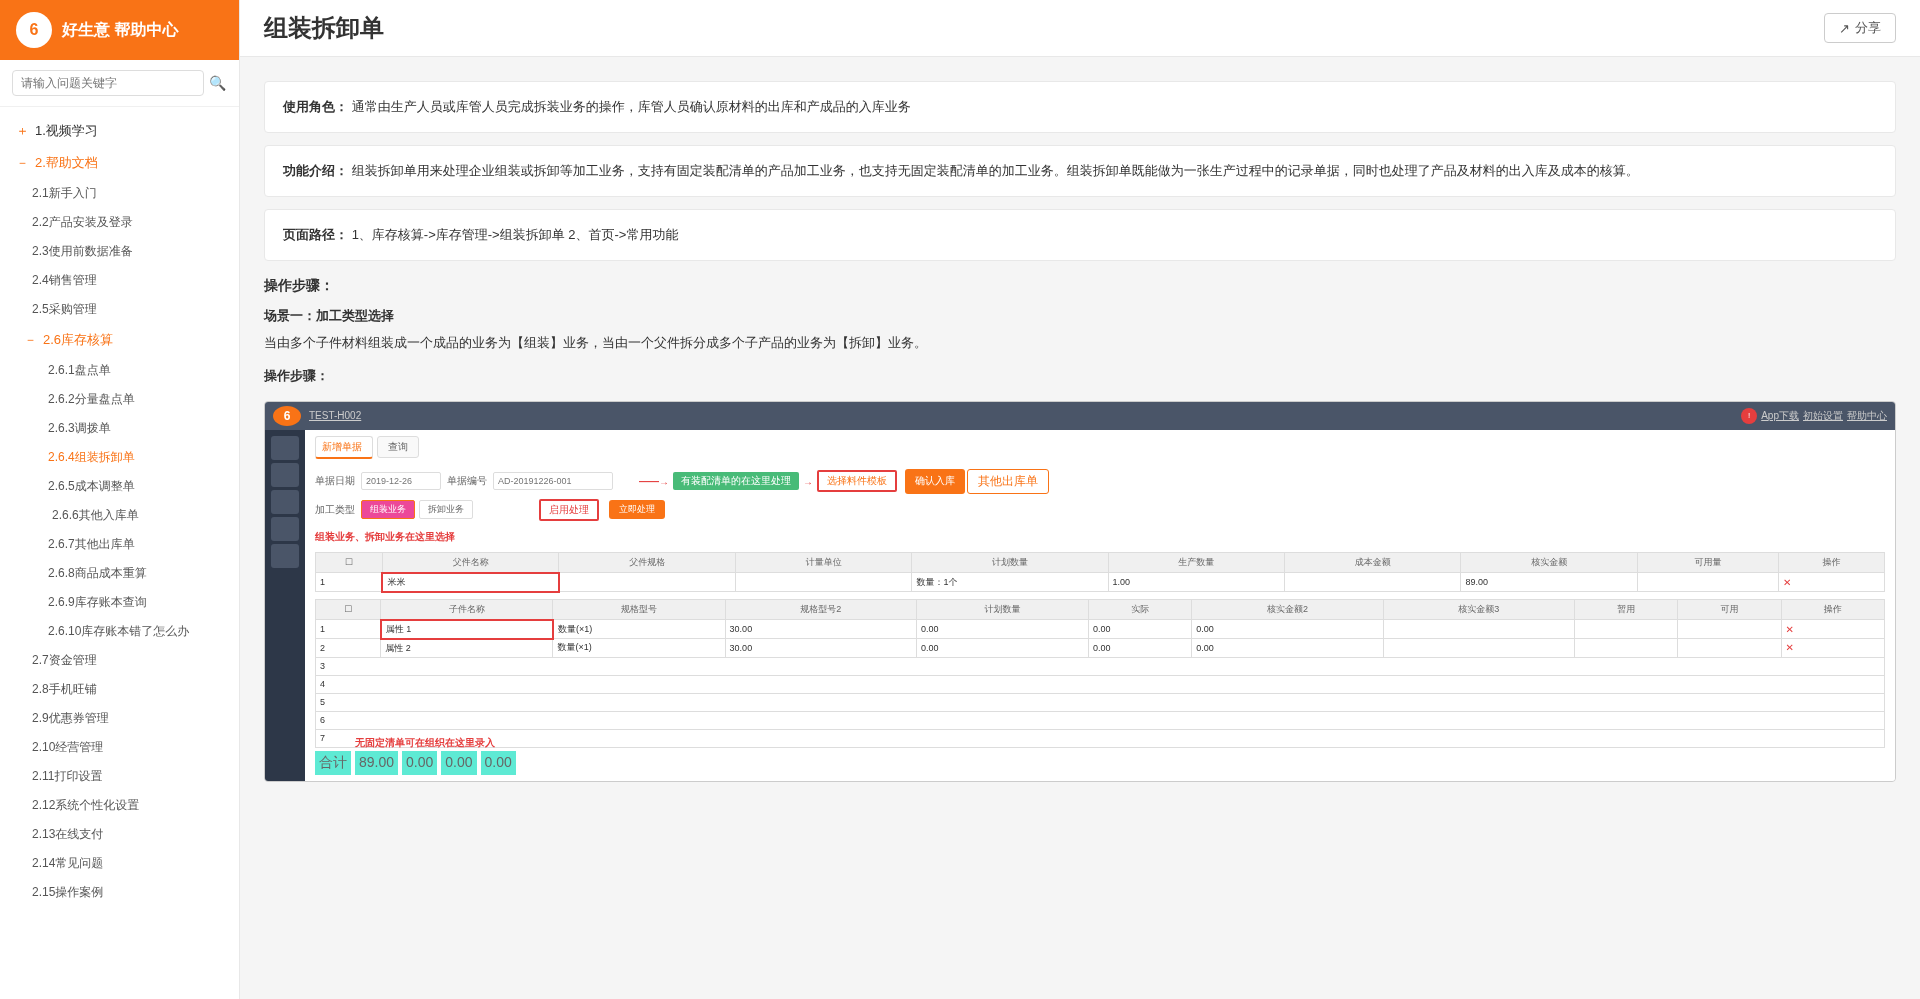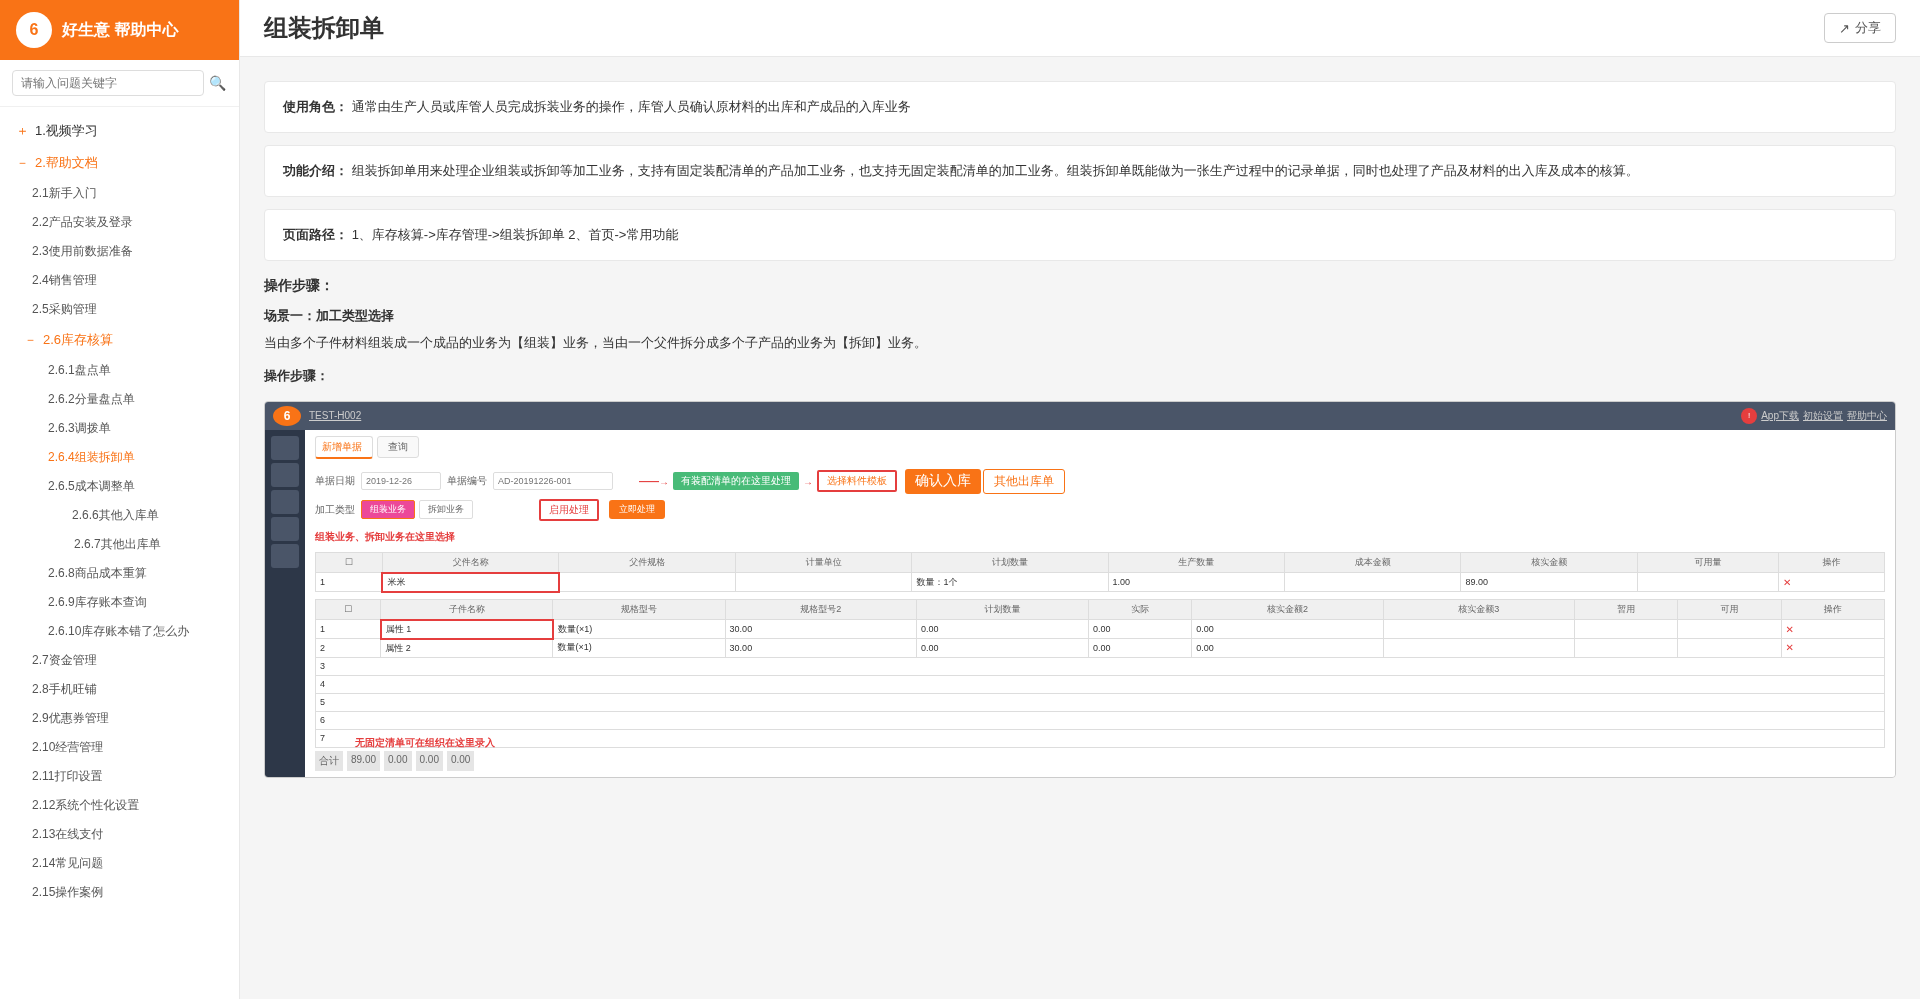--- a/index.html
+++ b/index.html
@@ -262,40 +262,40 @@
       border-radius: 2px;
       display: inline-block;
     }
 
     .ss-action-btn {
       background: #f97316;
       color: #fff;
       border: none;
       border-radius: 3px;
       padding: 3px 10px;
-      font-size: 14px;
+      font-size: 10px;
       cursor: pointer;
     }
 
     .ss-action-btn-outline {
       background: #fff;
       color: #f97316;
       border: 1px solid #f97316;
       border-radius: 3px;
       padding: 3px 10px;
       font-size: 12px;
       cursor: pointer;
     }
 
     .ss-bottom-row {
       display: flex; gap: 4px; margin-top: 3px;
     }
     .ss-sum-row {
-      background: #e5e5e5;
-      font-size: 10px;
+      background: #5eead4;
+      font-size: 14px;
       padding: 3px 4px;
       color: #666;
     }
   </style>
 </head>
 <body>
 
 <div class="sidebar">
   <div class="sidebar-header">
     <div class="logo-circle">
@@ -340,22 +340,22 @@
     <div class="nav-item active" style="padding-left:24px; font-weight:500;">
       <span style="color:#f97316">－</span>
       <span>2.6库存核算</span>
     </div>
 
     <div class="nav-child" style="padding-left:48px;"><span>2.6.1盘点单</span></div>
     <div class="nav-child" style="padding-left:48px;"><span>2.6.2分量盘点单</span></div>
     <div class="nav-child" style="padding-left:48px;"><span>2.6.3调拨单</span></div>
     <div class="nav-child active" style="padding-left:48px; color:#f97316;"><span>2.6.4组装拆卸单</span></div>
     <div class="nav-child" style="padding-left:48px;"><span>2.6.5成本调整单</span></div>
-    <div class="nav-child" style="padding-left:72px;"><span>2.6.6其他入库单</span></div>
-    <div class="nav-child" style="padding-left:48px;margin-left:26px;"><span>2.6.7其他出库单</span></div>
+    <div class="nav-child" style="padding-left:52px;"><span>2.6.6其他入库单</span></div>
+    <div class="nav-child" style="padding-left:48px;"><span>2.6.7其他出库单</span></div>
     <div class="nav-child" style="padding-left:48px;"><span>2.6.8商品成本重算</span></div>
     <div class="nav-child" style="padding-left:48px;"><span>2.6.9库存账本查询</span></div>
     <div class="nav-child" style="padding-left:48px;"><span>2.6.10库存账本错了怎么办</span></div>
 
     <div class="nav-child"><span>2.7资金管理</span></div>
     <div class="nav-child"><span>2.8手机旺铺</span></div>
     <div class="nav-child"><span>2.9优惠券管理</span></div>
     <div class="nav-child"><span>2.10经营管理</span></div>
     <div class="nav-child"><span>2.11打印设置</span></div>
     <div class="nav-child"><span>2.12系统个性化设置</span></div>

